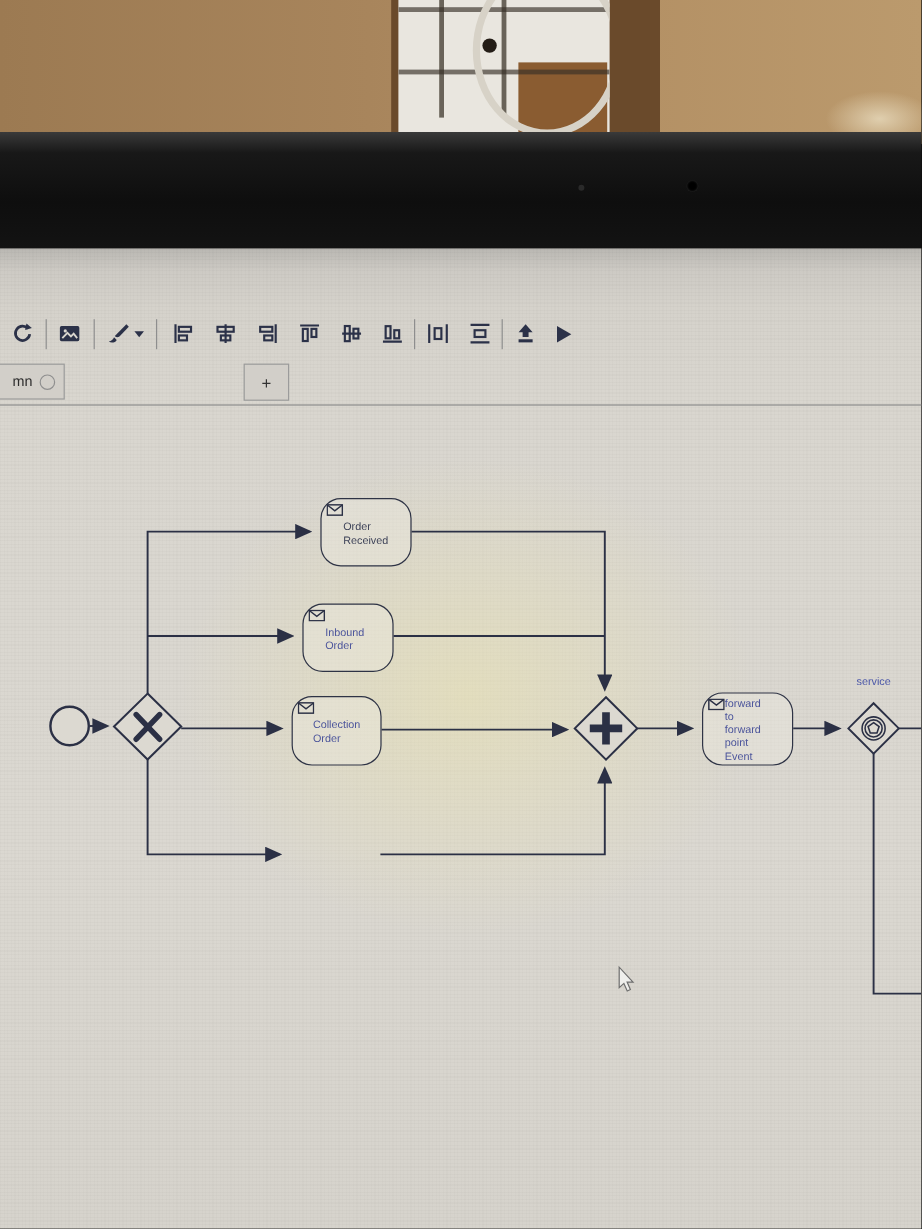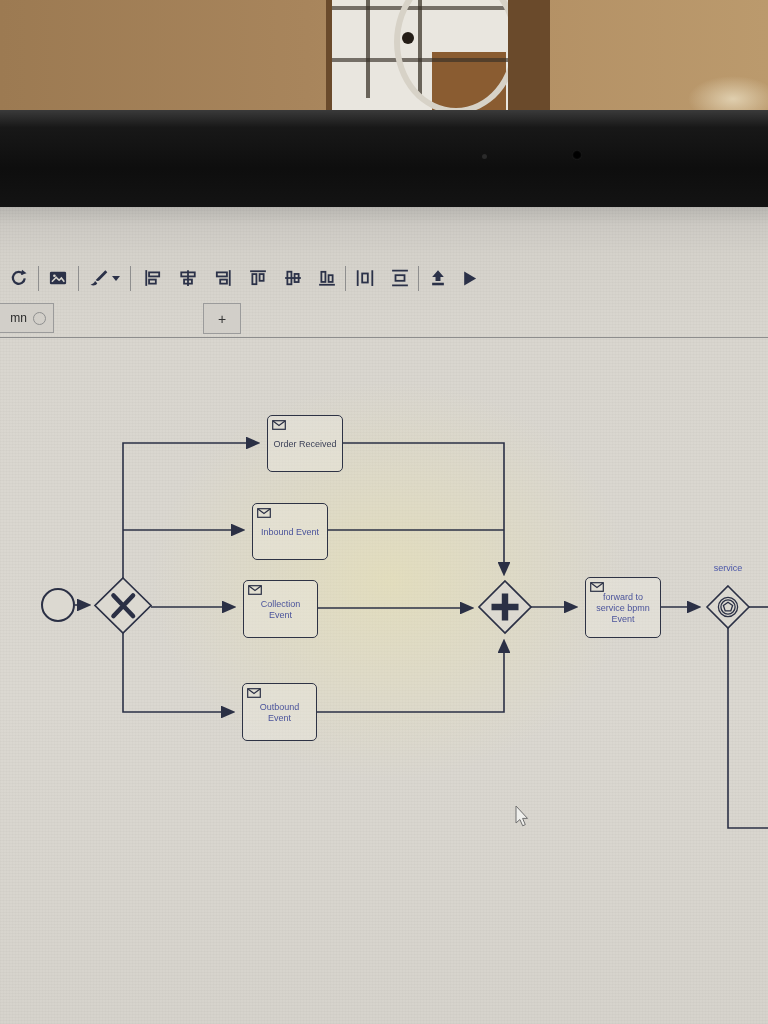--- a/index.html
+++ b/index.html
@@ -51,23 +51,23 @@
   .tab{position:absolute;box-sizing:border-box;background:#d2cfc9;border:1px solid #9b9b9b;
        display:flex;align-items:center;font-size:12px;color:#2c2c2c;}
   .tab-cut{left:-30px;top:3px;width:84px;height:30px;justify-content:flex-end;padding-right:7px;gap:6px;}
   .tab-active{left:55px;top:0;width:143px;height:38px;background:#dcd9d2;border-bottom:none;
               border-top:4px solid #2f6fd0;justify-content:center;gap:7px;font-weight:600;color:#1f1f1f;}
   .tab-plus{left:203px;top:3px;width:38px;height:31px;justify-content:center;font-size:14px;color:#333;}
   .close-circle{width:11px;height:11px;border:1.5px solid #8f8f8f;border-radius:50%;flex:0 0 auto;}
 
   
   .flows{position:absolute;left:0;top:0;width:768px;height:1024px;pointer-events:none;}
-  .task{position:absolute;box-sizing:border-box;border:1.6px solid #2e3345;border-radius:5px;
+  .task{position:absolute;box-sizing:border-box;border:1.6px solid #2e3345;border-radius:17px;
         background:rgba(236,233,224,.42);display:flex;align-items:center;justify-content:center;
-        text-align:center;font-size:9px;line-height:11px;color:#4b549b;padding:4px 4px 2px;}
+        text-align:left;font-size:9px;line-height:11px;color:#4b549b;padding:4px 18px 2px;}
   .task .env{position:absolute;left:4px;top:4px;}
   .t-dark{color:#3d4258;}
   .gateway-label{position:absolute;left:699px;top:563px;width:58px;text-align:center;
                  font-size:9px;color:#4a56a8;}
 </style>
 </head>
 <body>
 
 <div class="photo">
 
@@ -247,42 +247,35 @@
       <path d="M1 1 L7 5.6 L13 1" fill="none" stroke="#2b3045" stroke-width="1.2"></path>
     </svg>
     <span>Order Received</span>
   </div>
 
   <div class="task" style="left:252px;top:503px;width:76px;height:57px">
     <svg class="env" width="14" height="10" viewBox="0 0 14 10">
       <rect x="0.7" y="0.7" width="12.6" height="8.6" fill="none" stroke="#2b3045" stroke-width="1.2"></rect>
       <path d="M1 1 L7 5.6 L13 1" fill="none" stroke="#2b3045" stroke-width="1.2"></path>
     </svg>
-    <span>Inbound Event</span>
+    <span>Inbound Order</span>
   </div>
 
   <div class="task" style="left:243px;top:580px;width:75px;height:58px">
     <svg class="env" width="14" height="10" viewBox="0 0 14 10">
       <rect x="0.7" y="0.7" width="12.6" height="8.6" fill="none" stroke="#2b3045" stroke-width="1.2"></rect>
       <path d="M1 1 L7 5.6 L13 1" fill="none" stroke="#2b3045" stroke-width="1.2"></path>
     </svg>
-    <span>Collection Event</span>
-  </div>
-
-  <div class="task" style="left:242px;top:683px;width:75px;height:58px">
-    <svg class="env" width="14" height="10" viewBox="0 0 14 10">
-      <rect x="0.7" y="0.7" width="12.6" height="8.6" fill="none" stroke="#2b3045" stroke-width="1.2"></rect>
-      <path d="M1 1 L7 5.6 L13 1" fill="none" stroke="#2b3045" stroke-width="1.2"></path>
-    </svg>
-    <span>Outbound Event</span>
-  </div>
+    <span>Collection Order</span>
+  </div>
+
 
   <div class="task" style="left:585px;top:577px;width:76px;height:61px">
     <svg class="env" width="14" height="10" viewBox="0 0 14 10">
       <rect x="0.7" y="0.7" width="12.6" height="8.6" fill="none" stroke="#2b3045" stroke-width="1.2"></rect>
       <path d="M1 1 L7 5.6 L13 1" fill="none" stroke="#2b3045" stroke-width="1.2"></path>
     </svg>
-    <span>forward to service bpmn Event</span>
+    <span>forward to forward point Event</span>
   </div>
 
   <div class="gateway-label">service</div>
 
 </div>
 
 </body></html>

